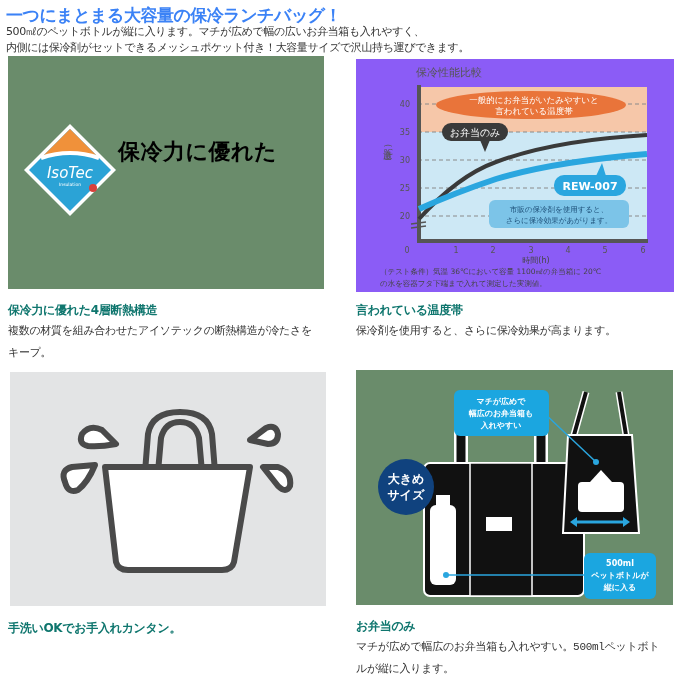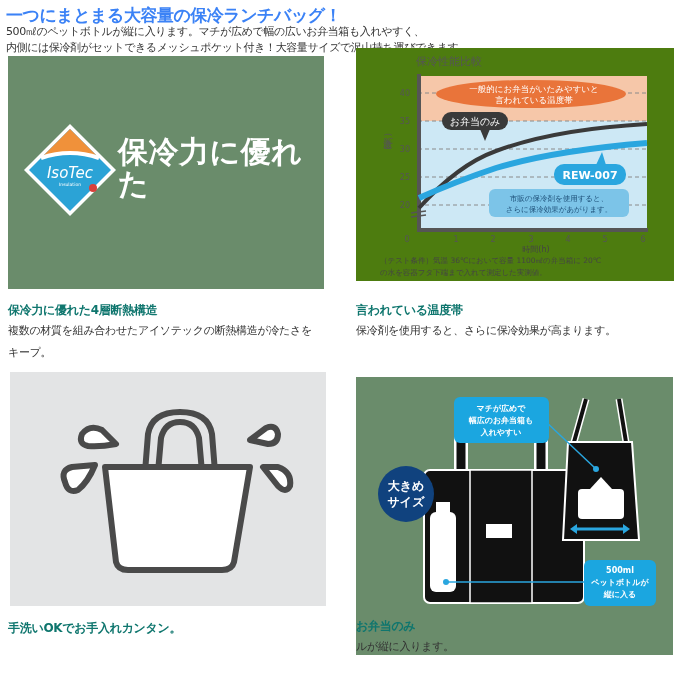--- a/index.html
+++ b/index.html
@@ -2,26 +2,26 @@
 <html><head>
 <meta charset="utf-8">
 <style>
   * { box-sizing: border-box; margin: 0; padding: 0; }
   html, body { width: 680px; height: 680px; background: #ffffff; overflow: hidden; }
   body { font-family: "DejaVu Sans", "Liberation Sans", sans-serif; color: #222; position: relative; }
   .headline { position: absolute; left: 6px; top: 4px; font-size: 17px; font-weight: bold; color: #3b82f6; letter-spacing: -0.5px; }
   .intro { position: absolute; left: 6px; top: 24px; font-size: 11px; line-height: 15.5px; color: #333; letter-spacing: -0.4px; }
   .panel { position: absolute; overflow: hidden; }
   .p1 { left: 8px; top: 56px; width: 316px; height: 233px; background: #6a8c6b; }
-  .p2 { left: 356px; top: 48px; width: 318px; height: 233px; background: #4d7c0f; }
+  .p2 { left: 356px; top: 59px; width: 318px; height: 233px; background: #8b5cf6; }
   .p3 { left: 10px; top: 372px; width: 316px; height: 234px; background: #e3e4e5; }
-  .p4 { left: 356px; top: 370px; width: 317px; height: 278px; background: #6a8c6b; margin-top: 7px; }
+  .p4 { left: 356px; top: 370px; width: 317px; height: 235px; background: #6a8c6b; }
   .cap-title { position: absolute; font-size: 12px; font-weight: bold; color: #0f766e; letter-spacing: -0.3px; }
   .cap-text { position: absolute; font-size: 11px; line-height: 22px; color: #333; letter-spacing: -0.3px; font-family: Liberation Mono, monospace; }
-  .p1-text { position: absolute; left: 110px; top: 80px; color: #ffffff; font-size: 30px; font-weight: bold; line-height: 32px; letter-spacing: 0.5px; }
+  .p1-text { position: absolute; left: 110px; top: 80px; color: #000000; font-size: 22px; font-weight: bold; line-height: 32px; letter-spacing: 0.5px; }
   svg text { font-family: "DejaVu Sans", "Liberation Sans", sans-serif; }
 </style>
 </head>
 <body>
 
 <div class="headline">一つにまとまる大容量の保冷ランチバッグ！</div>
 <div class="intro">
   <div>500㎖のペットボトルが縦に入ります。マチが広めで幅の広いお弁当箱も入れやすく、</div>
   <div>内側には保冷剤がセットできるメッシュポケット付き！大容量サイズで沢山持ち運びできます。</div>
 </div>
@@ -170,14 +170,15 @@
     <rect x="228" y="183" width="72" height="46" rx="6" fill="#1ba6e0"></rect>
     <text x="264" y="196" font-size="8" font-weight="bold" fill="#fff" text-anchor="middle">500ml</text>
     <text x="264" y="208" font-size="8" font-weight="bold" fill="#fff" text-anchor="middle">ペットボトルが</text>
     <text x="264" y="220" font-size="8" font-weight="bold" fill="#fff" text-anchor="middle">縦に入る</text>
   </svg>
 </div>
 
 <div class="cap-title" style="left:8px;top:620px;">手洗いOKでお手入れカンタン。</div>
 <div class="cap-title" style="left:356px;top:618px;">お弁当のみ</div>
 <div class="cap-text" style="left:356px;top:636px;">
+  <div>マチが広めで幅広のお弁当箱も入れやすい。500mlペットボト</div>
   <div>ルが縦に入ります。</div>
 </div>
 
 </body></html>

